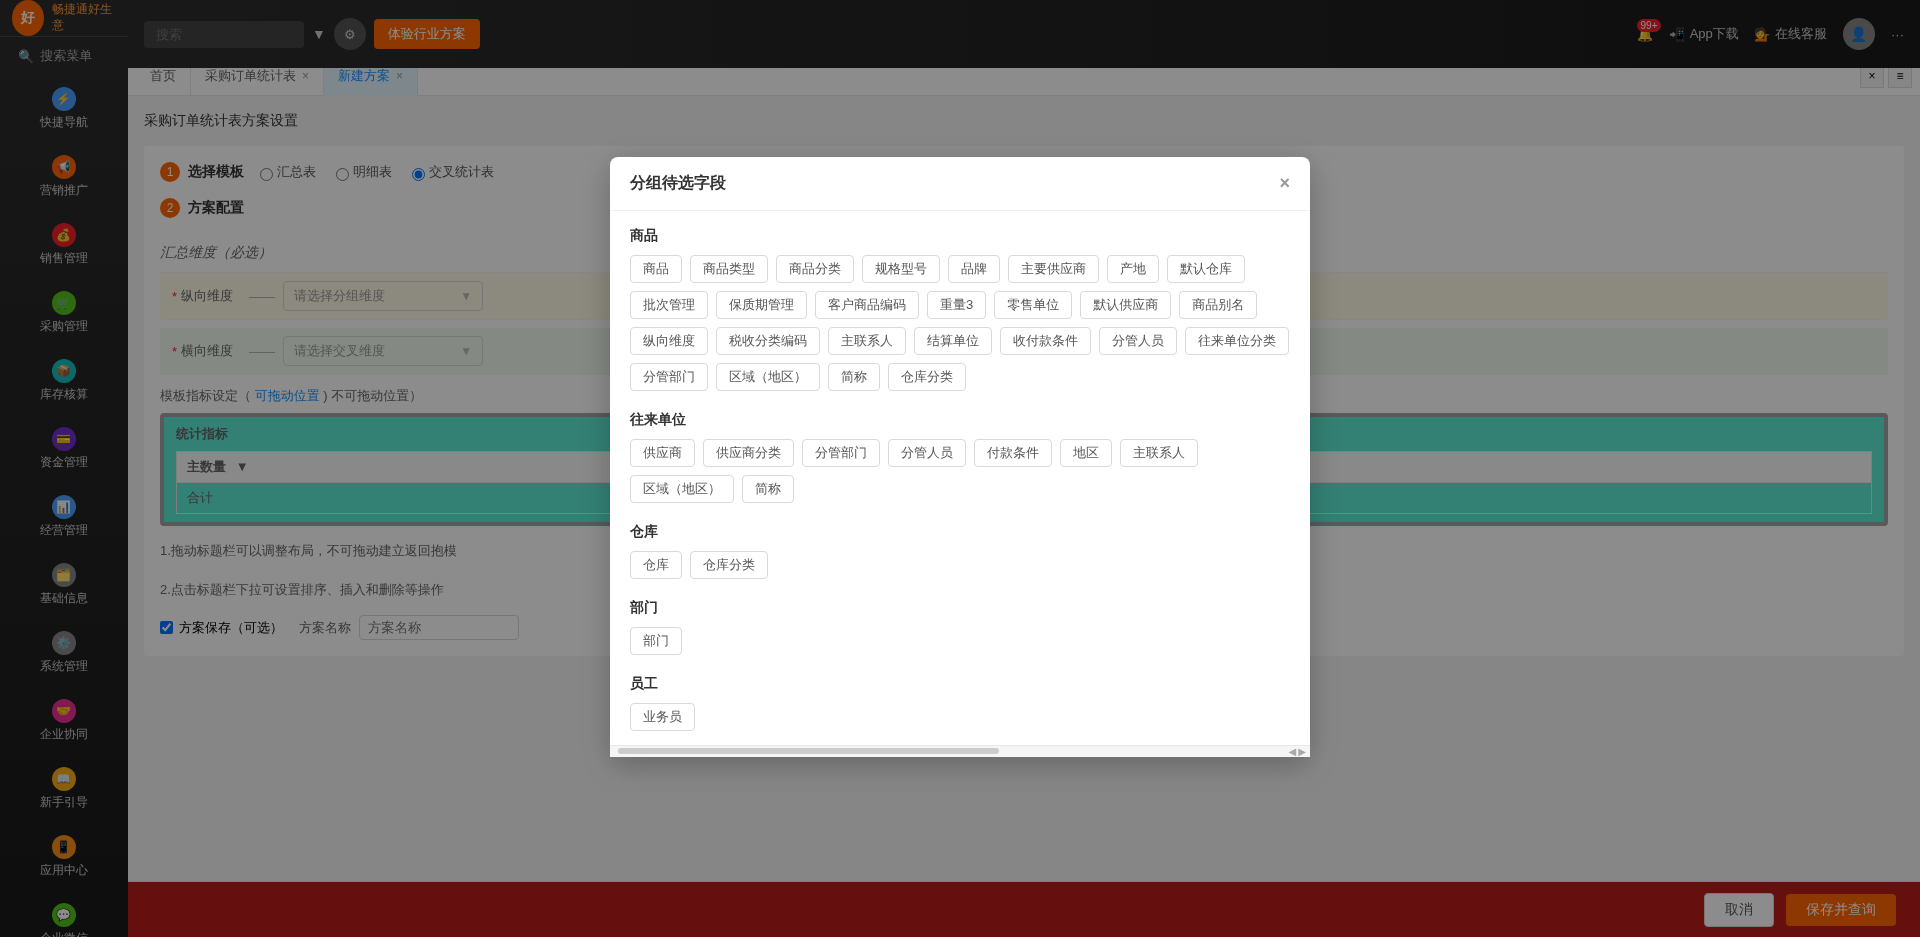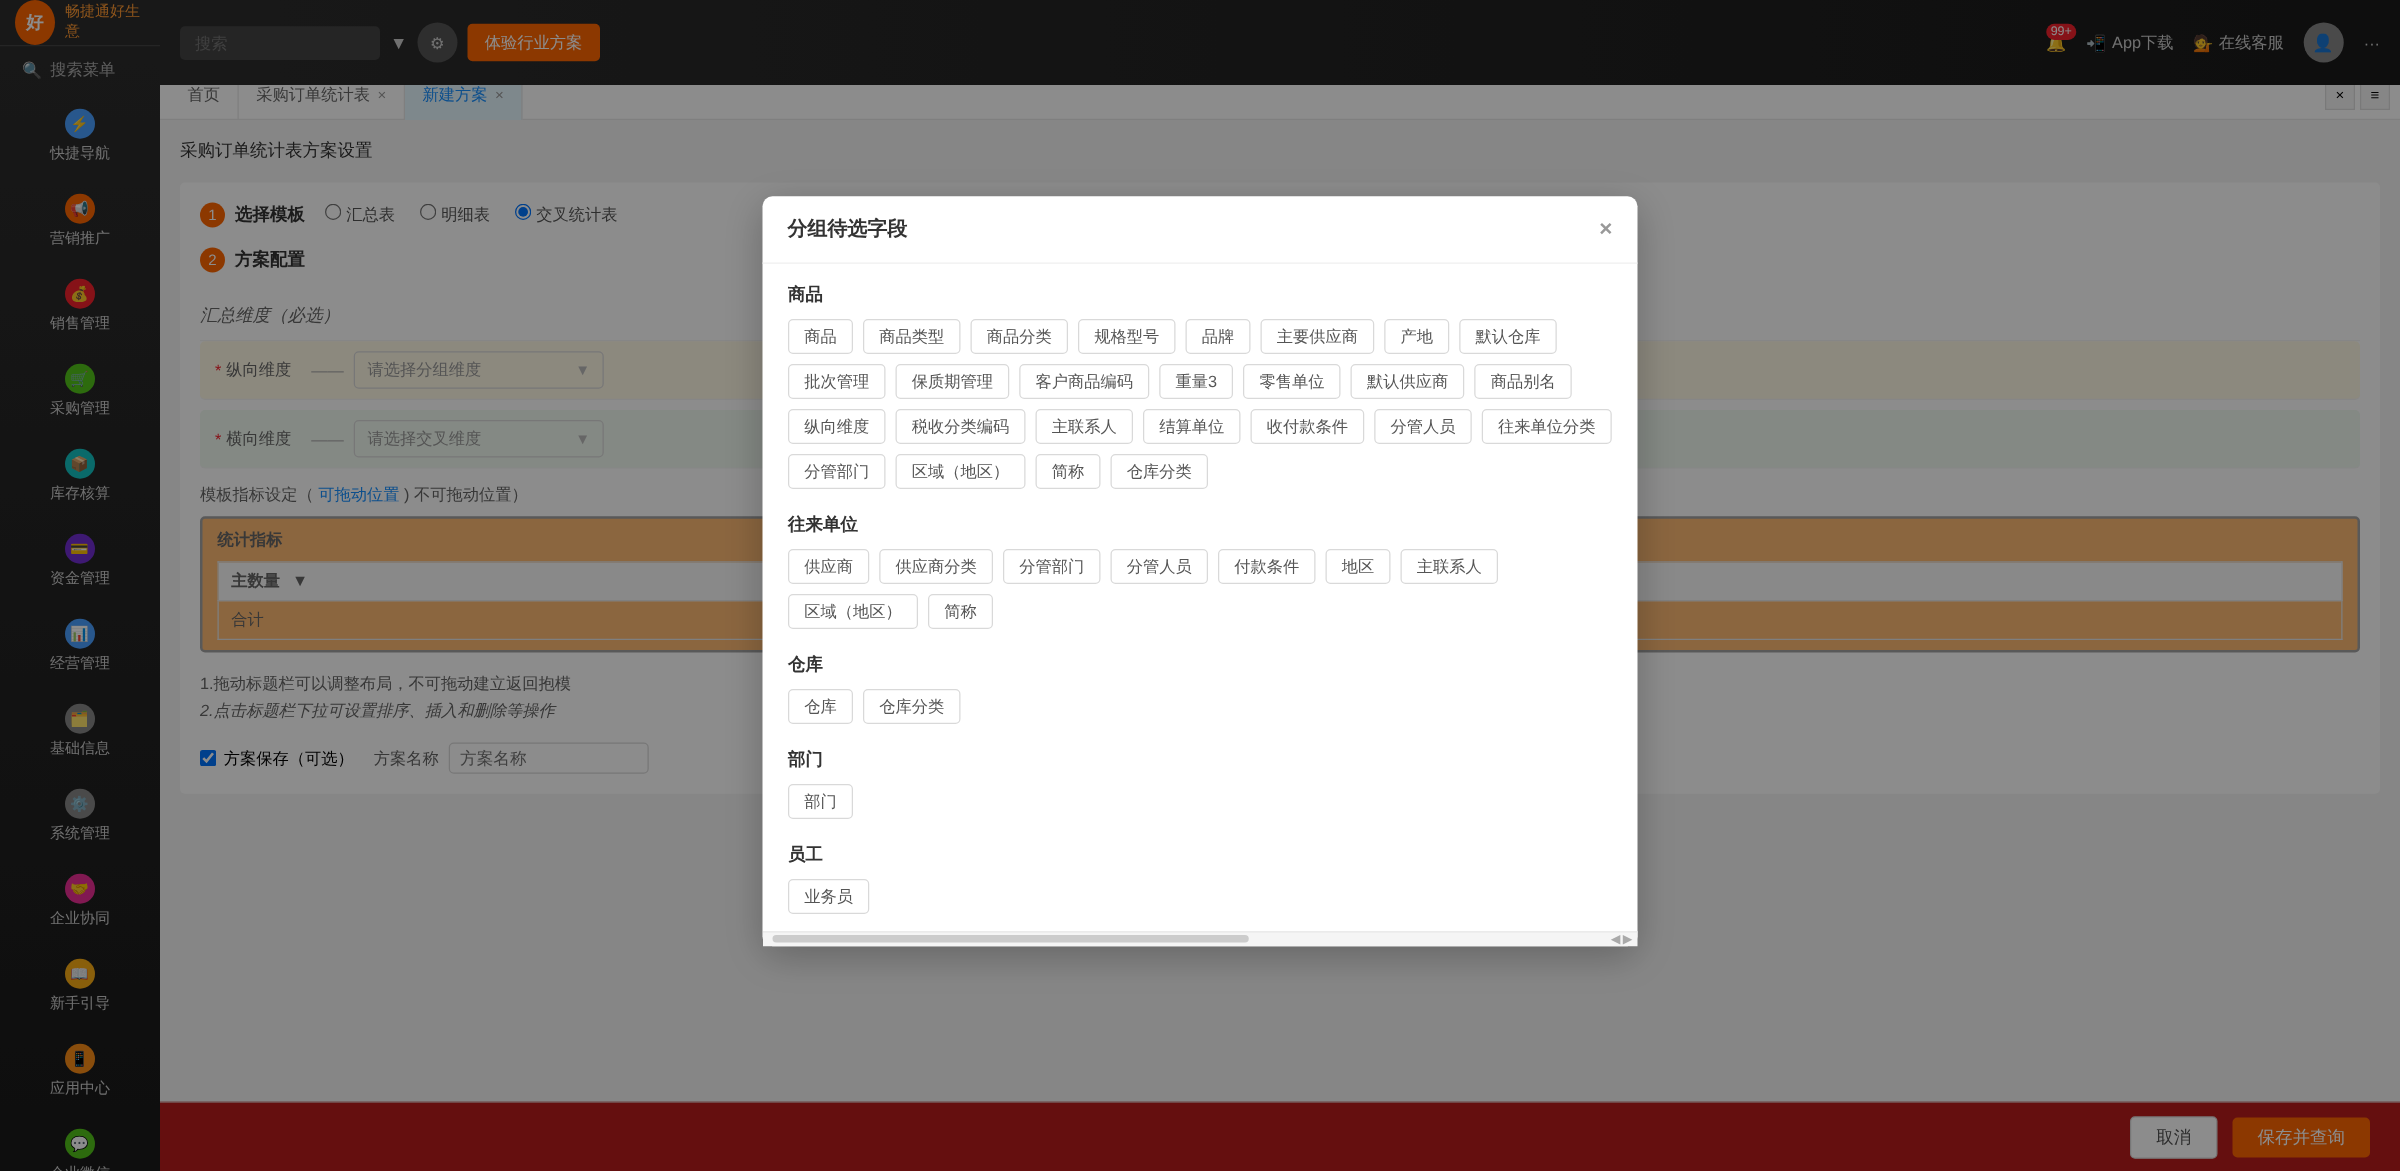--- a/index.html
+++ b/index.html
@@ -107,21 +107,21 @@
     .page-header { font-size: 14px; color: #333; margin-bottom: 16px; }
     .config-panel { background: white; border-radius: 4px; padding: 16px; }
     .step-header { display: flex; align-items: center; margin-bottom: 16px; }
     .step-badge {
       width: 20px; height: 20px; background: #ff6600; color: white;
       border-radius: 50%; display: flex; align-items: center; justify-content: center;
       font-size: 12px; margin-right: 8px;
     }
     .step-label { font-size: 14px; font-weight: bold; color: #333; }
     .radio-group { display: flex; gap: 20px; align-items: center; margin-left: 16px; }
-    .radio-item { display: flex; align-items: flex-start; gap: 4px; color: #555; font-size: 13px; cursor: pointer; }
+    .radio-item { display: flex; align-items: flex-end; gap: 4px; color: #555; font-size: 13px; cursor: pointer; }
     .radio-item input { cursor: pointer; }
 
     
     .overlay {
       position: fixed; left: 0; top: 0; right: 0; bottom: 0;
       background: rgba(0,0,0,0.45); z-index: 100;
     }
 
     
     .modal {
@@ -175,21 +175,21 @@
 
     
     .config-section { margin-top: 12px; }
     .config-row { display: flex; align-items: center; padding: 10px 0; border-bottom: 1px solid #f5f5f5; }
     .config-label { width: 120px; color: #666; font-size: 14px; font-style: italic; }
     .select-box {
       border: 1px solid #d9d9d9; border-radius: 4px; padding: 5px 10px;
       color: #999; font-size: 13px; width: 200px; display: flex; align-items: center; justify-content: space-between;
     }
     .indicator-area {
-      background: #fdba74; border: 2px solid #a3a3a3; border-radius: 4px; padding: 8px 12px; font-size: 13px; color: #666;
+      background: #5eead4; border: 4px solid #a3a3a3; border-radius: 4px; padding: 8px 12px; font-size: 13px; color: #666;
     }
     .stat-table { width: 100%; border-collapse: collapse; margin-top: 8px; }
     .stat-table th, .stat-table td { border: 1px solid #e8e8e8; padding: 6px 10px; font-size: 13px; text-align: left; }
     .stat-table th { background: #fafafa; color: #666; }
     .dropdown-arrow { color: #bbb; font-size: 12px; }
   </style>
 </head>
 <body>
 
 <div class="sidebar">
@@ -374,21 +374,21 @@
         <tr>
           <td>合计</td>
           <td>合计</td>
         </tr>
       </tbody>
         </table>
     </div>
 
     <div style="margin-top:16px; font-size:13px; color:#666;">
       <div>1.拖动标题栏可以调整布局，不可拖动建立返回抱模</div>
-      <div style="margin-top:4px;font-style:italic;">2.点击标题栏下拉可设置排序、插入和删除等操作</div>
+      <div style="margin-top:21px;">2.点击标题栏下拉可设置排序、插入和删除等操作</div>
     </div>
 
     <div style="margin-top:16px; display:flex; align-items:center;">
       <input type="checkbox" checked="" style="">
       <span style="margin-left:6px;">方案保存（可选）</span>
       <span style="margin-left:16px; color:#666;">方案名称</span>
       <input type="text" style="margin-left: 8px; border: 1px solid rgb(217, 217, 217); border-radius: 4px; padding: 4px 8px; width: 160px;" placeholder="方案名称">
     </div>
   </div>
 </div>

